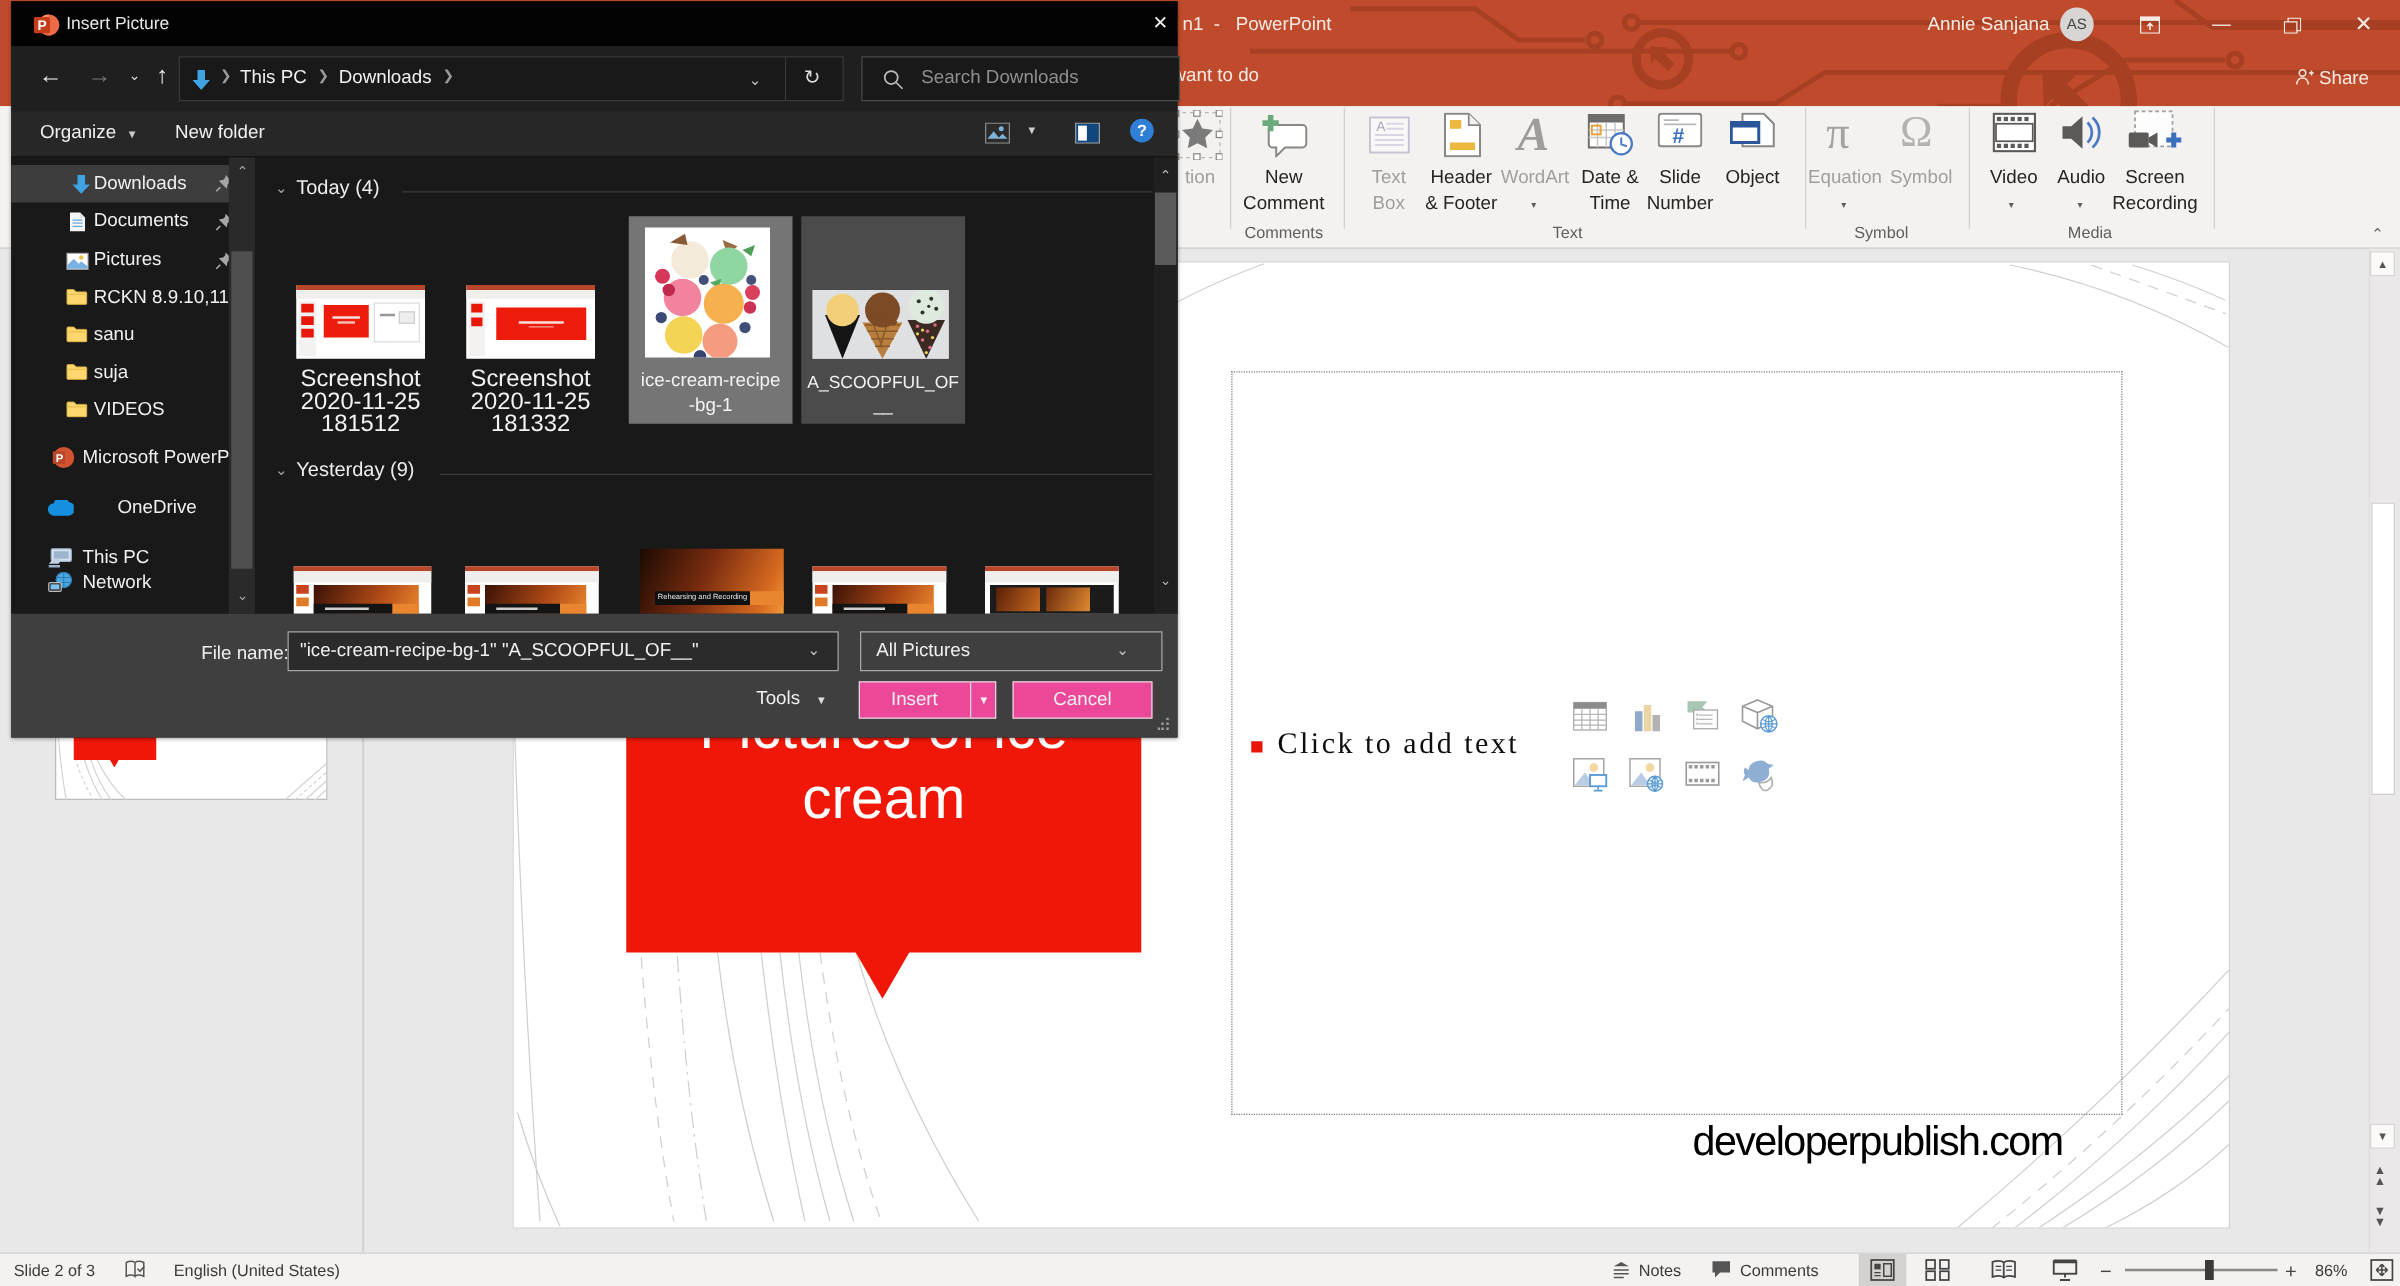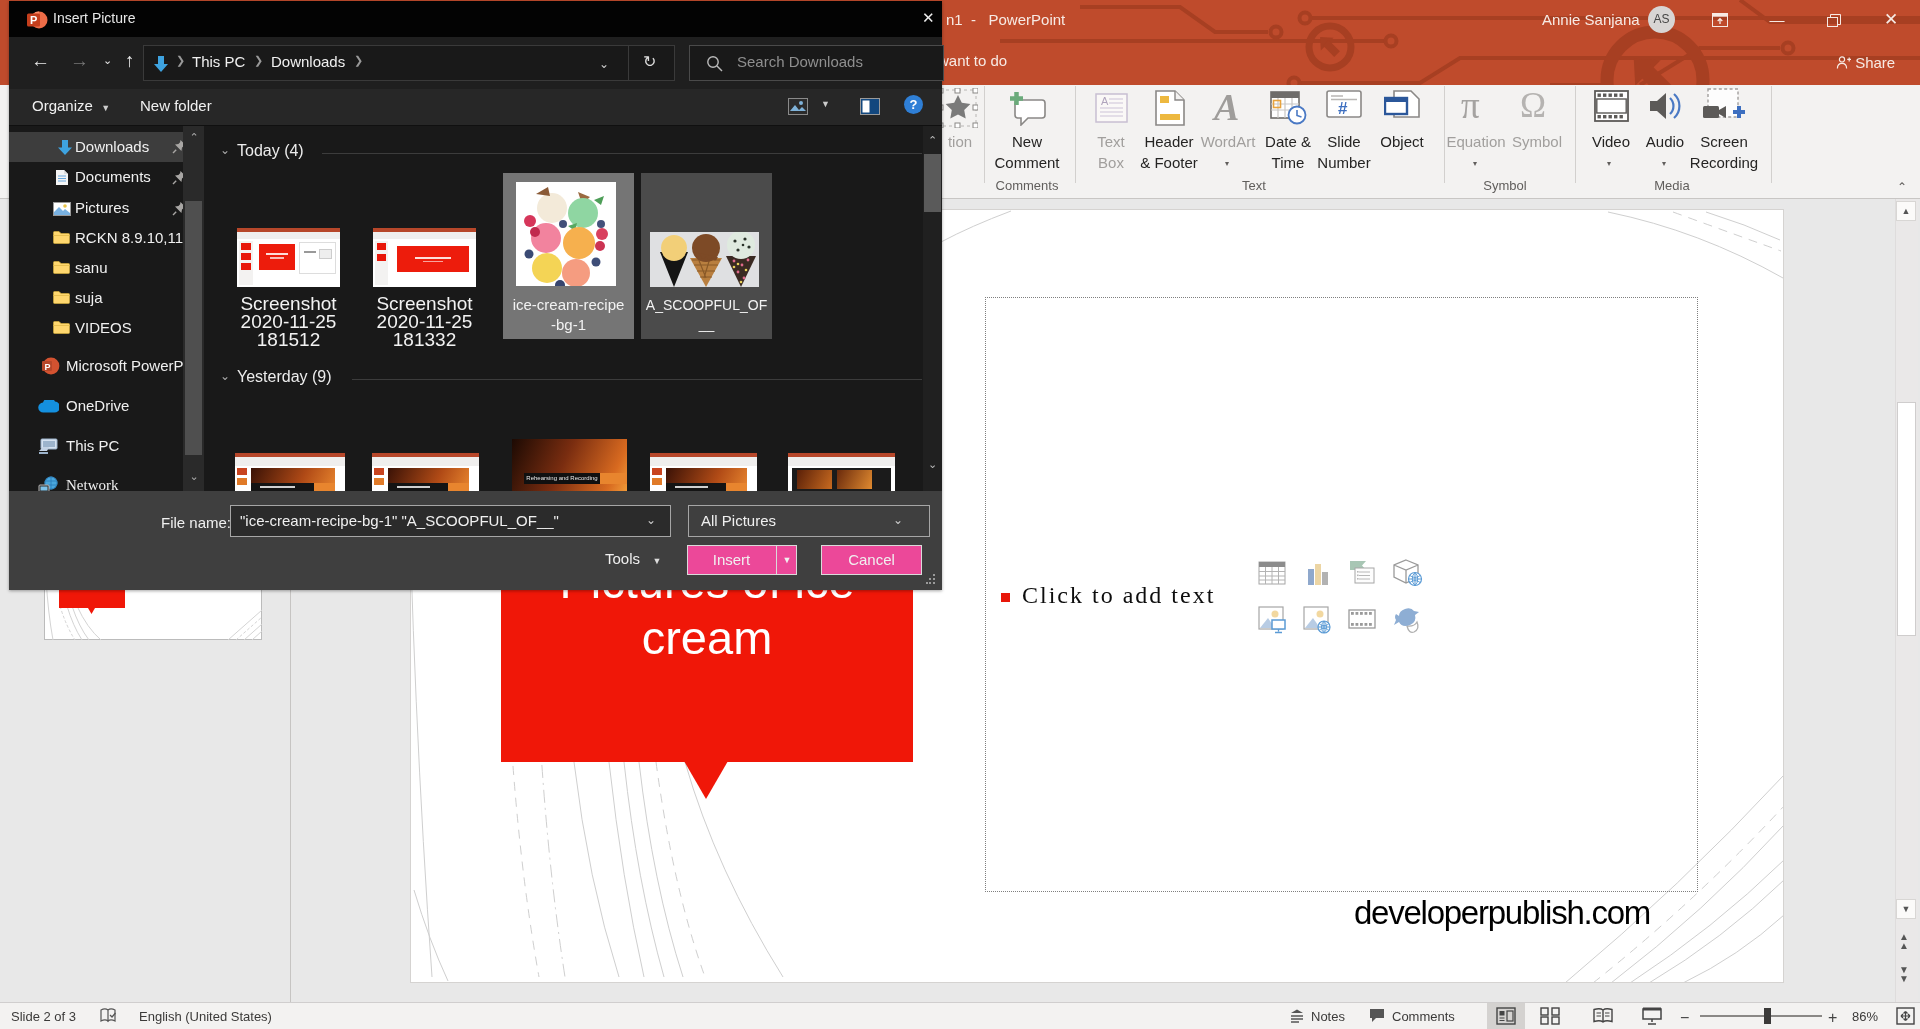--- a/index.html
+++ b/index.html
@@ -560,36 +560,36 @@
           <path d="M0.5 4.5 h16" stroke="#e8c050" stroke-width="1"></path>
         </svg><span style="margin-left:66px;">VIDEOS</span></div>
     <div class="sideitem" style="top:225px;">
       <svg style="position:absolute;left:33px;top:6px;" width="18" height="18" viewBox="0 0 18 18">
           <circle cx="9" cy="9" r="8.4" fill="#d35230"></circle>
           <rect x="0" y="4" width="10" height="10" rx="1" fill="#b7472a"></rect>
           <text x="2.5" y="12.5" font-size="9" font-weight="bold" fill="#fff" font-family="Liberation Sans">P</text>
         </svg>
       <span style="margin-left:57px;">Microsoft PowerP</span>
     </div>
-    <div class="sideitem" style="top:265px;">
+    <div class="sideitem" style="top:265px;padding-left:28px;">
       <svg style="position:absolute;left:29px;top:9px;" width="21" height="13" viewBox="0 0 21 13">
           <path d="M5.5 12.5 a5 5 0 0 1 -0.5-10 a6.5 6.5 0 0 1 12-1 a4.8 4.8 0 0 1 -1 11 z" fill="#1490df"></path>
         </svg>
       <span style="margin-left:57px;">OneDrive</span>
     </div>
     <div class="sideitem" style="top:305px;">
       <svg style="position:absolute;left:29px;top:7px;" width="20" height="17" viewBox="0 0 20 17">
           <rect x="3" y="1" width="16" height="10" rx="1" fill="#d6e2f0" stroke="#9db4cc" stroke-width="1"></rect>
           <rect x="5" y="3" width="12" height="6" fill="#9db4cc"></rect>
           <path d="M1 13 l4-4 h6 l-2 4 z" fill="#c3d2e4"></path>
           <rect x="1" y="14" width="9" height="2" fill="#9db4cc"></rect>
         </svg>
       <span style="margin-left:57px;">This PC</span>
     </div>
-    <div class="sideitem" style="top:344px;font-family:Liberation Serif, serif;">
+    <div class="sideitem" style="top:325px;">
       <svg style="position:absolute;left:29px;top:6px;" width="20" height="18" viewBox="0 0 20 18">
           <circle cx="13" cy="7" r="6.5" fill="#49a7dd"></circle>
           <path d="M7 7 a6 6 0 0 1 12 0 a6 6 0 0 1 -12 0 M13 1 v12 M7.5 5 h11 M7.5 9 h11" stroke="#2a7ab8" stroke-width="0.8" fill="none"></path>
           <rect x="1" y="9" width="10" height="7" rx="1" fill="#2f2f2f" stroke="#bbb"></rect>
           <rect x="2.5" y="10.5" width="7" height="4" fill="#7fc3ea"></rect>
         </svg>
       <span style="margin-left:57px;">Network</span>
     </div>
 
     <svg class="abs" style="left:163px;top:13px;" width="15" height="15" viewBox="0 0 15 15">
@@ -774,21 +774,21 @@
     </div>
     <div class="abs" style="left:679px;top:14px;width:242px;height:32px;background:#3f3f3f;border:1px solid #a6a6a6;">
       <div class="abs" style="left:12px;top:6px;font-size:15px;color:#f0f0f0;">All Pictures</div>
       <div class="abs" style="left:204px;top:7px;font-size:12px;color:#ccc;">⌄</div>
     </div>
     <div class="abs" style="left:596px;top:59px;font-size:15px;color:#f0f0f0;">Tools&nbsp;&nbsp;&nbsp;<span style="font-size:9px;color:#ddd;">▼</span></div>
     <div class="btn" style="left:678px;top:54px;width:110px;height:30px;line-height:28px;">
       <div class="abs" style="left:0;top:0;width:87px;">Insert</div>
       <div class="abs" style="left:88px;top:0;width:21px;height:28px;border-left:1px solid #dadada;font-size:9px;line-height:28px;">▼</div>
     </div>
-    <div class="btn" style="left:801px;top:54px;width:101px;height:30px;line-height:28px;margin-left:11px;">Cancel</div>
+    <div class="btn" style="left:801px;top:54px;width:112px;height:30px;line-height:28px;">Cancel</div>
     <svg class="abs" style="left:917px;top:83px;" width="10" height="10">
         <g fill="#9a9a9a">
           <rect x="7" y="0" width="2" height="2"></rect>
           <rect x="7" y="4" width="2" height="2"></rect>
           <rect x="7" y="8" width="2" height="2"></rect>
           <rect x="3" y="4" width="2" height="2"></rect>
           <rect x="3" y="8" width="2" height="2"></rect>
           <rect x="0" y="8" width="2" height="2"></rect>
         </g>
       </svg>

